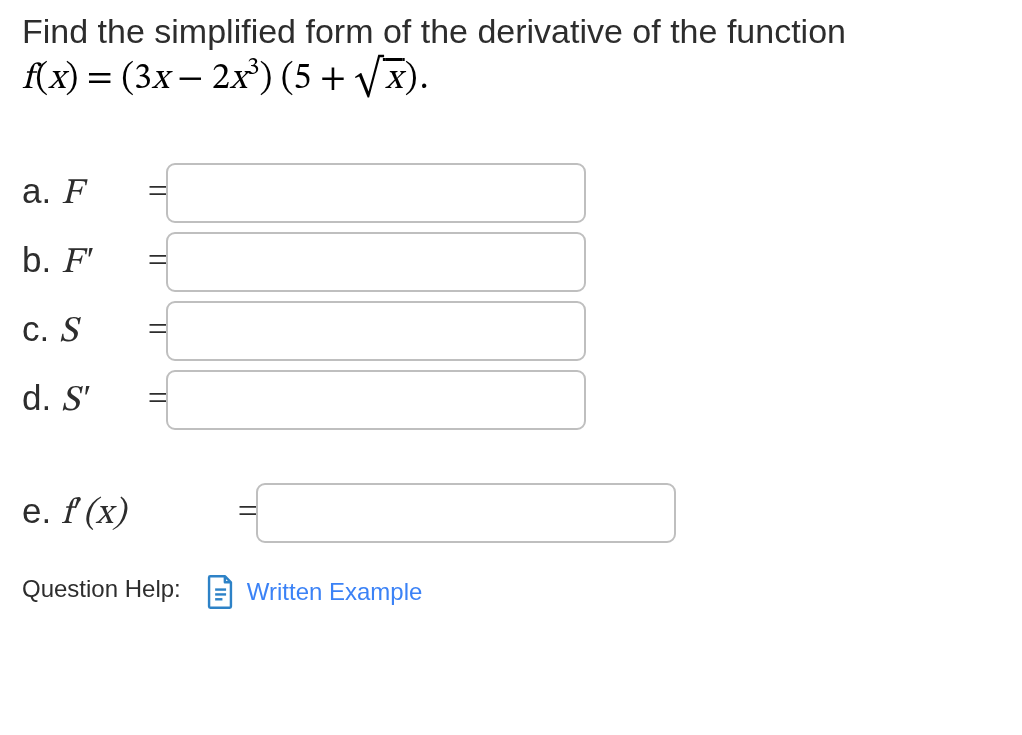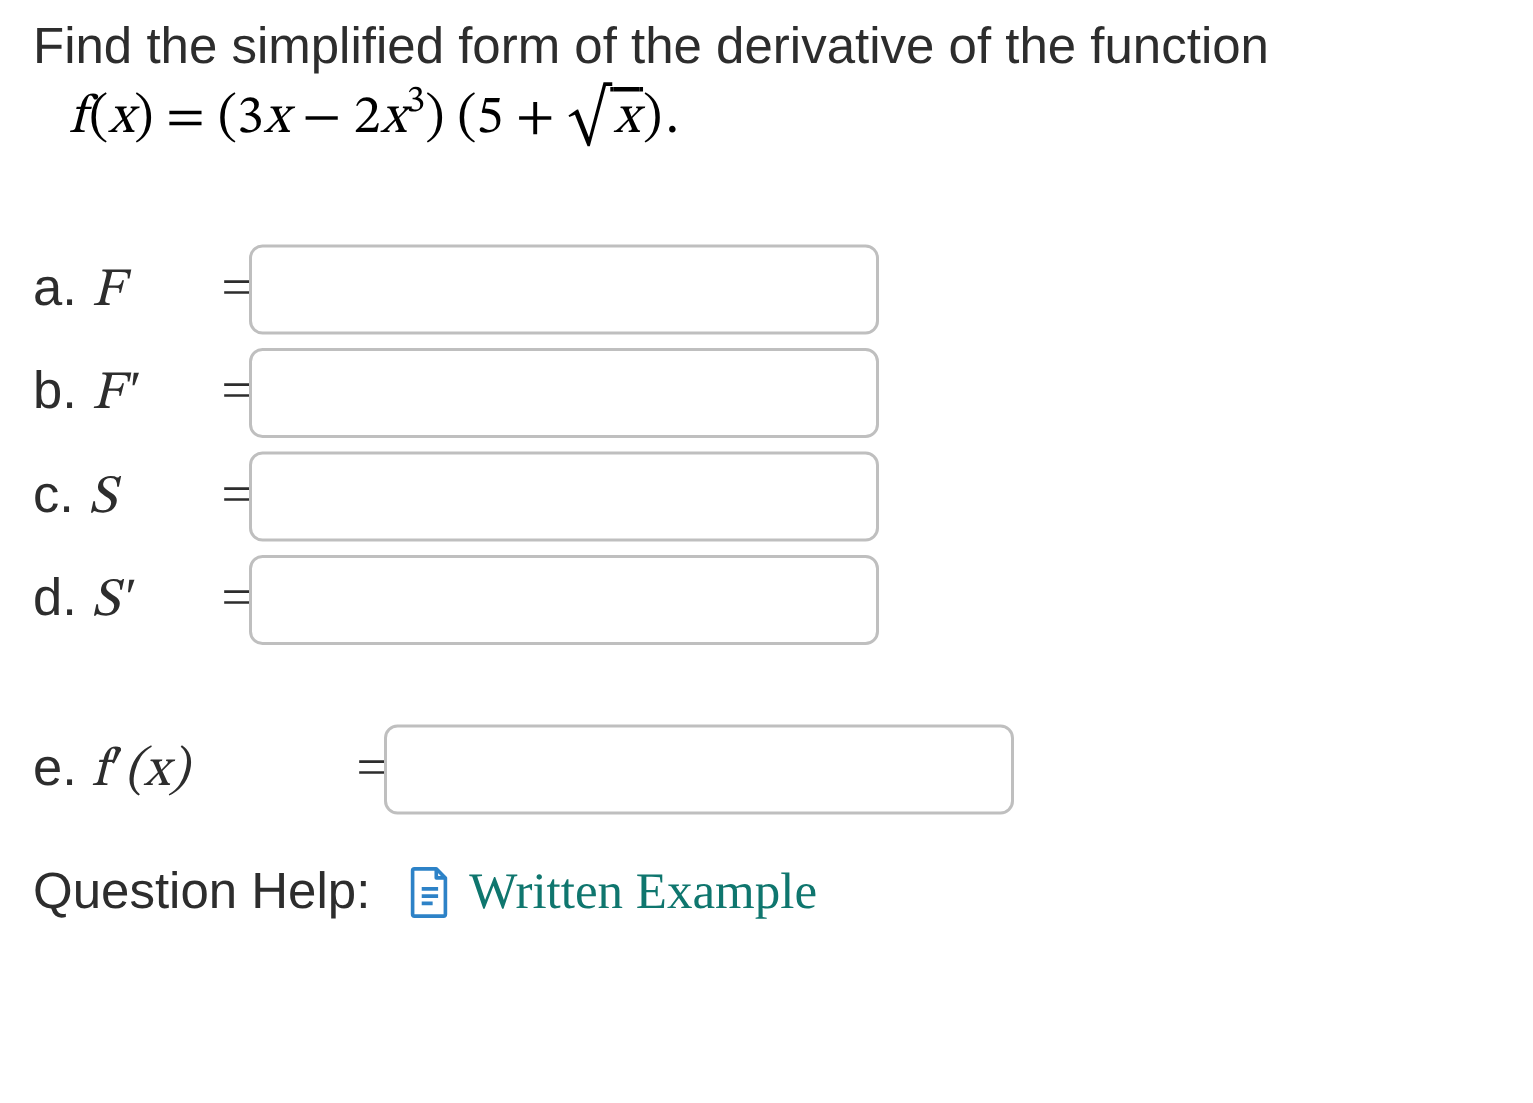--- a/index.html
+++ b/index.html
@@ -19,21 +19,20 @@
     font-size: 34px;
     line-height: 1.15;
     color: #2d2d2d;
   }
   .formula-line {
     font-family: "Cambria Math", "STIX Two Math", "Times New Roman", serif;
     font-size: 36px;
     line-height: 1.2;
     margin-top: 2px;
     color: #000;
-    margin-left: 24px;
   }
   .formula-line .it { font-style: italic; }
   .sqrt {
     display: inline-block;
     vertical-align: 0;
   }
   .answers {
     margin-top: 62px;
   }
   .row {
@@ -83,31 +82,30 @@
     padding: 0 12px;
     box-sizing: border-box;
     outline: none;
     margin-left: -2px;
   }
   .gap {
     height: 44px;
   }
   .help-row {
     margin-top: 32px;
-    font-size: 34px;
+    font-size: 24px;
     display: flex;
-    align-items: flex-end;
+    align-items: flex-start;
   }
   .help-link {
     display: inline-flex;
     align-items: center;
-    color: #0f766e;
+    color: #3b82f6;
     margin-left: 24px;
     cursor: pointer;
-    font-family: Liberation Serif, serif;
   }
   .help-link .icon {
     display: inline-flex;
     margin-right: 12px;
   }
   .help-link .icon svg {
     width: 30px;
     height: 34px;
   }
   .sup { font-size: 0.7em; vertical-align: 0.55em; }

